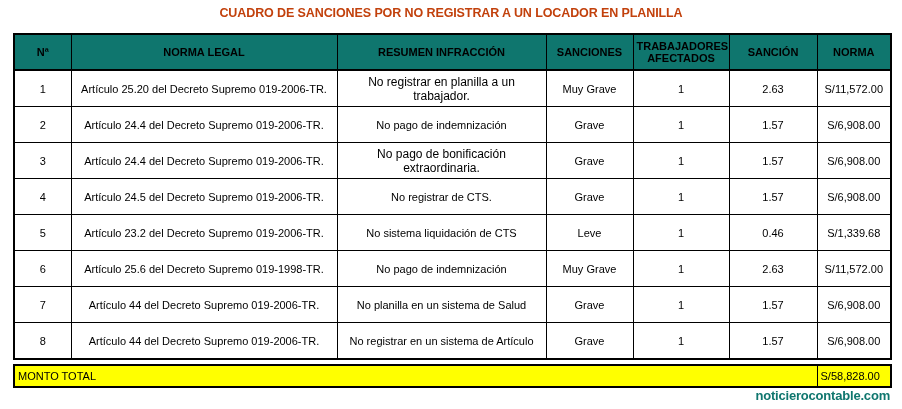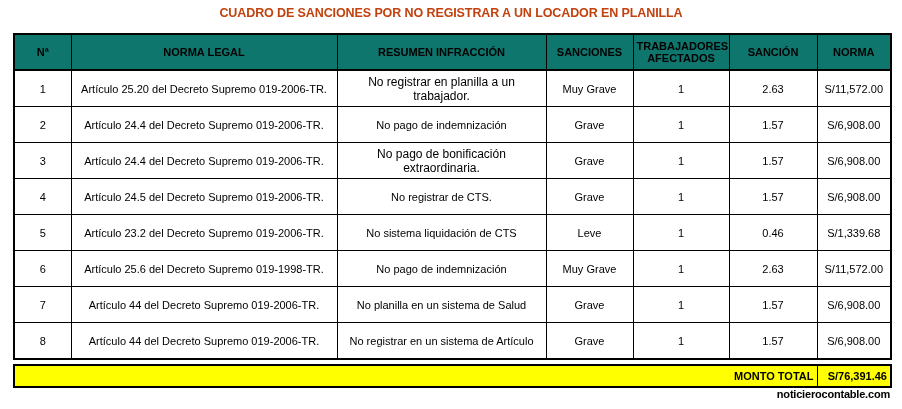--- a/index.html
+++ b/index.html
@@ -101,34 +101,34 @@
     border-collapse: collapse;
     table-layout: fixed;
     width: 877px;
     border: 2px solid #000;
   }
   table.total td {
     background: #ffff00;
     border: 1px solid #000;
     height: 20px;
     font-size: 11px;
-    font-weight: bold;
-    text-align: right;
+    font-weight: normal;
+    text-align: left;
     color: #000;
     padding: 0 3px;
   }
   col.t-label { width: 803px; }
   col.t-value { width: 74px; }
 
   #watermark {
     position: absolute;
     right: 12px;
     top: 388px;
-    color: #000000;
-    font-size: 11px;
+    color: #0f766e;
+    font-size: 13px;
     font-weight: bold;
     letter-spacing: -0.2px;
   }
 </style>
 </head>
 <body>
 
 <div id="page-title">CUADRO DE SANCIONES POR NO REGISTRAR A UN LOCADOR EN PLANILLA</div>
 
 <div id="sanctions-table-wrap">
@@ -235,19 +235,19 @@
 
 <div id="total-row-wrap">
   <table class="total">
     <colgroup>
       <col class="t-label">
       <col class="t-value">
     </colgroup>
     <tbody>
       <tr>
         <td>MONTO TOTAL</td>
-        <td>S/76,391.46</td>
+        <td>S/58,828.00</td>
       </tr>
     </tbody>
   </table>
 </div>
 
 <div id="watermark">noticierocontable.com</div>
 
 </body></html>

